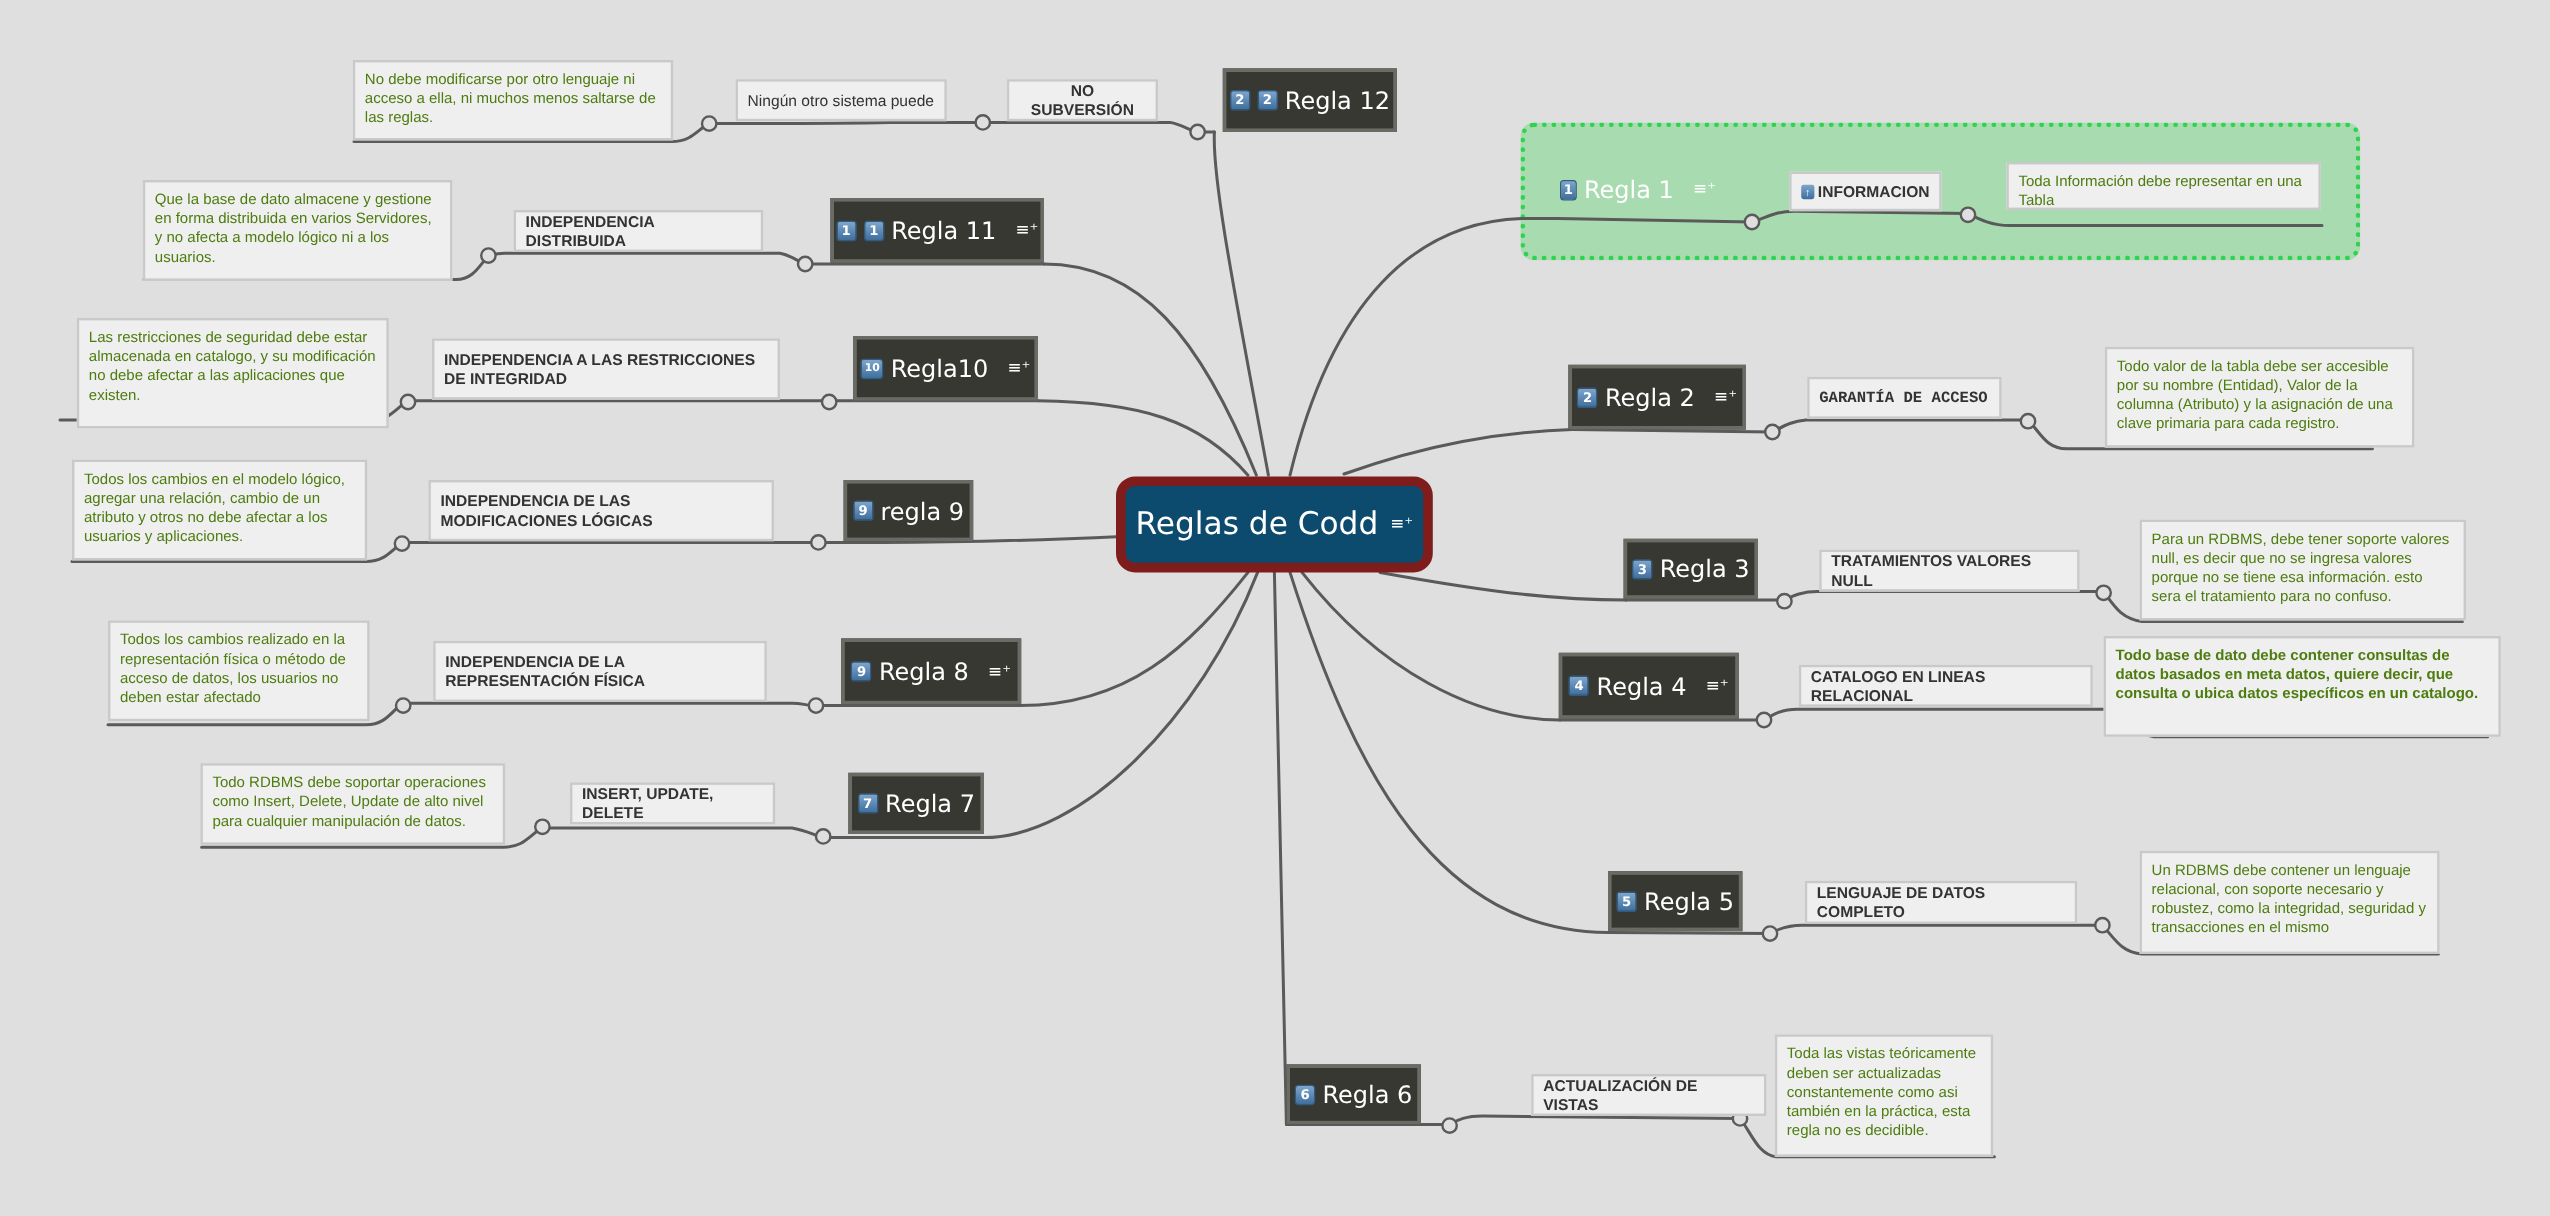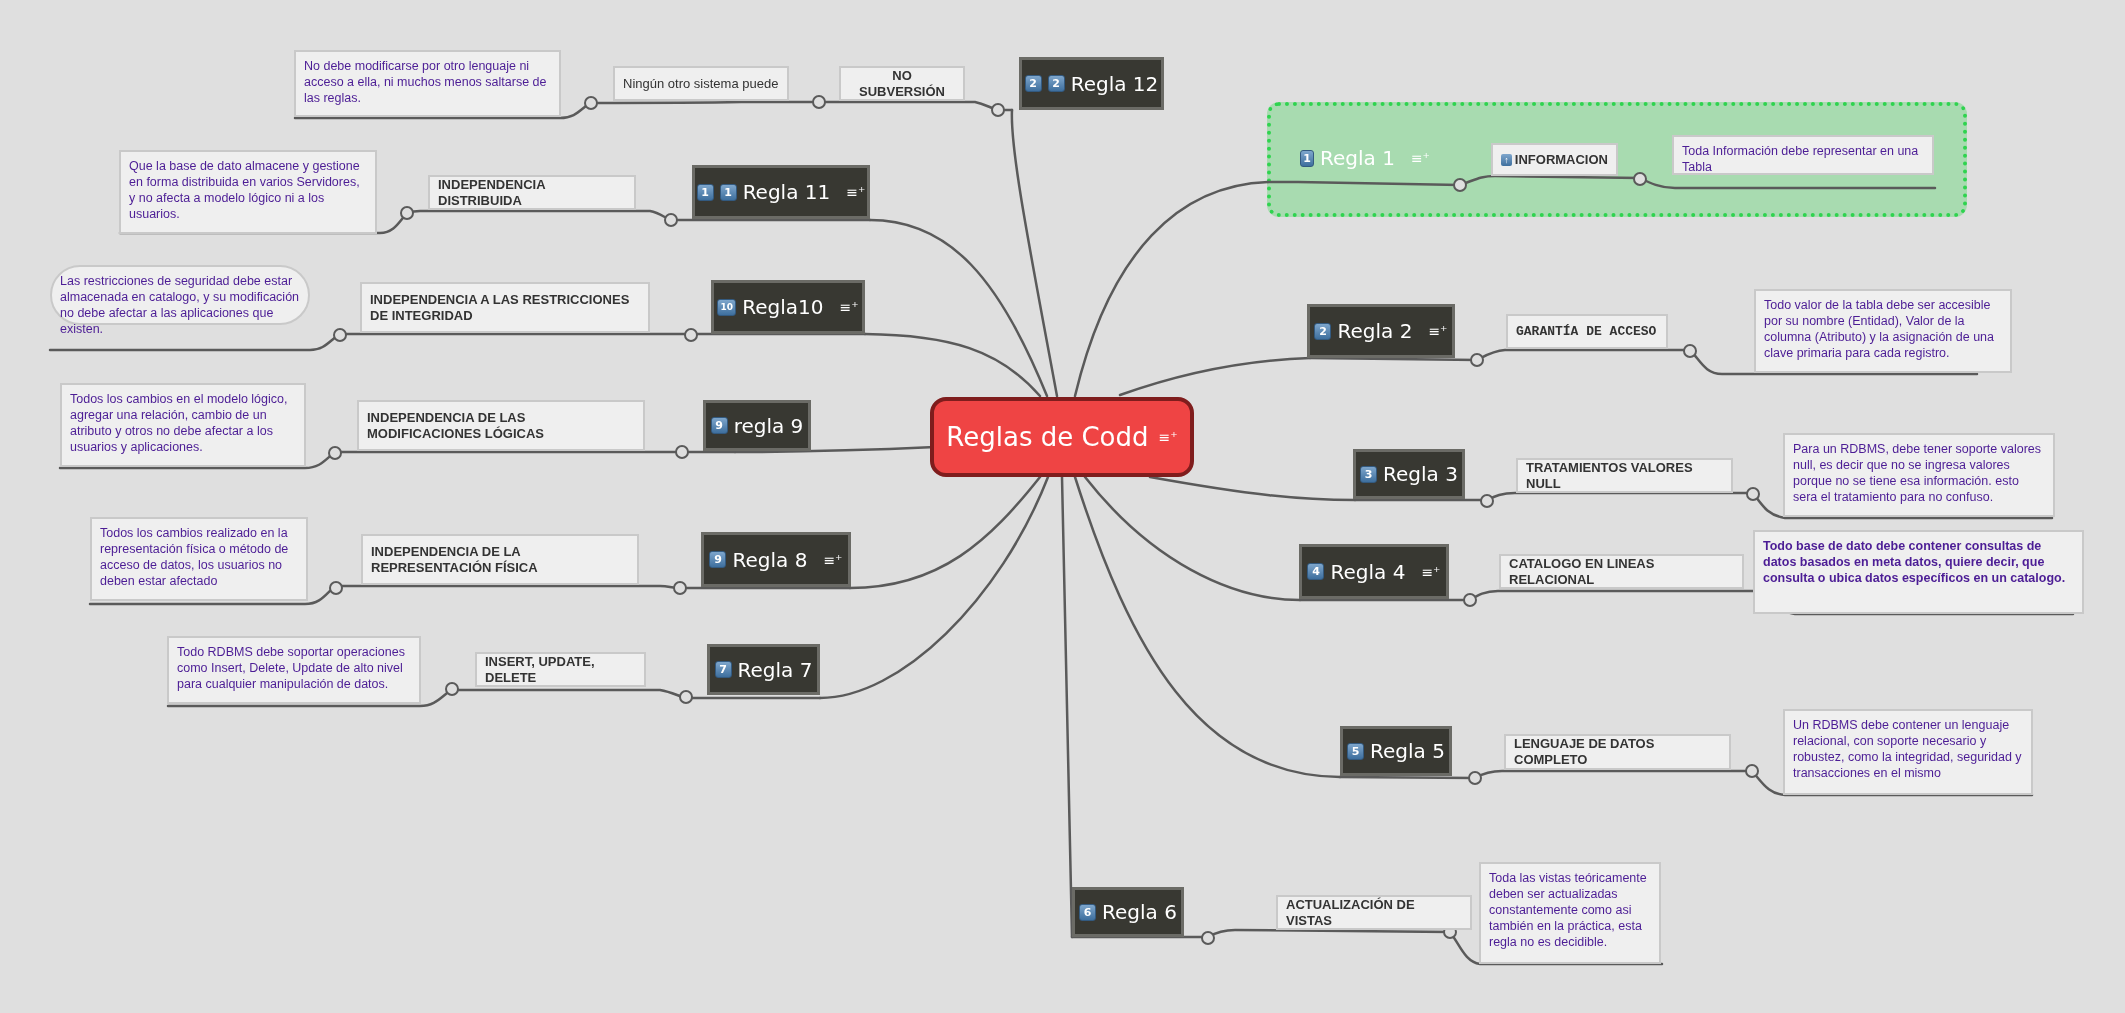--- a/index.html
+++ b/index.html
@@ -13,22 +13,22 @@
     .abs { position: absolute; z-index: 2; box-sizing: border-box; }
 
     .boundary {
       position: absolute; z-index: 0; box-sizing: border-box;
       background: #a8dbb0;
       border: 4px dotted #2fd34f;
       border-radius: 12px;
     }
 
     .central {
-      background: #ef4444;
-      border: 4px solid #7f1d1d;
+      background: #0c4a6e;
+      border: 8px solid #7f1d1d;
       border-radius: 16px;
       color: #ffffff;
       font-size: 26px;
       display: flex; align-items: center; justify-content: center; gap: 0;
       font-family: "DejaVu Sans", sans-serif;
     }
 
     .rule {
       background: #383832;
       border: 3px solid #6b6b66;
@@ -70,21 +70,21 @@
     .topic .mini-badge {
       display: inline-flex; align-items: center; justify-content: center;
       width: 12px; height: 12px; border-radius: 2px;
       background: linear-gradient(#7ea6cc, #3e6f9e);
       color: #fff; font-size: 9px; margin-right: 3px;
     }
 
     .note {
       background: #efefef;
       border: 2px solid #c9c9c9;
-      color: #4c1d95;
+      color: #4d7c0f;
       font-size: 12.5px;
       line-height: 16px;
       padding: 6px 8px;
     }
     .plain {
       font-weight: normal;
     }
   </style>
 </head>
 <body>
@@ -272,21 +272,21 @@
 </div>
 
 <div class="abs rule" style="left:711px; top:280px; width:154px; height:54px;">
   <span class="badge wide">10</span>
   <span>Regla10</span>
   <span class="notes-icon">≡⁺</span>
 </div>
 <div class="abs topic" style="left:360px; top:282px; width:290px; height:51px;">
   <span>INDEPENDENCIA A LAS RESTRICCIONES DE INTEGRIDAD</span>
 </div>
-<div class="abs note" style="left:50px; top:265px; width:260px; height:60px;border-radius:31px;">
+<div class="abs note" style="left:64px; top:265px; width:260px; height:92px;">
   <span>Las restricciones de seguridad debe estar almacenada en catalogo, y su modificación no debe afectar a las aplicaciones que existen.</span>
 </div>
 
 <div class="abs rule" style="left:692px; top:165px; width:178px; height:54px;">
   <span class="badge">1</span>
   <span class="badge">1</span>
   <span>Regla 11</span>
   <span class="notes-icon">≡⁺</span>
 </div>
 <div class="abs topic" style="left:428px; top:175px; width:208px; height:35px;">

